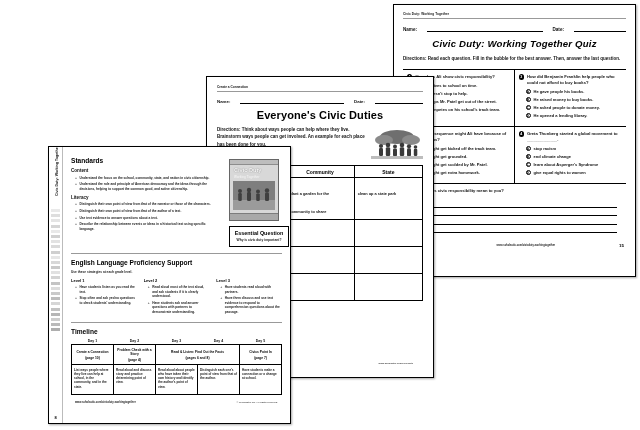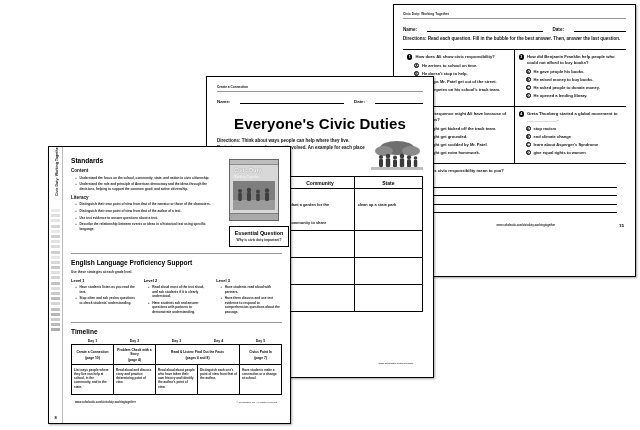--- a/index.html
+++ b/index.html
@@ -68,22 +68,22 @@
   
   #duties-page { left: 206px; top: 76px; width: 228px; height: 302px; }
   .d-inner { position:absolute; left:10px; top:8px; right:10px; bottom:6px; }
   .d-runhead {
     font-size:3.2px; font-weight:bold; border-bottom:.5px solid #999;
     padding-bottom:2px; margin-bottom:6px; color:#111;
   }
   .d-namerow { display:flex; gap:10px; font-size:4.4px; font-weight:bold;
                color:#111; align-items:flex-end; margin-bottom:3px; }
   .d-namerow .fld { flex:1; border-bottom:.7px solid #000; height:6px; }
-  .d-title { text-align:center; font-size:15px; font-weight:bold; color:#000;
-             margin:11px 0 5px 0; letter-spacing:.1px; }
+  .d-title { text-align:center; font-size:11px; font-weight:bold; color:#000;
+             margin:5px 0 5px 0; letter-spacing:.1px; }
   .d-body { display:flex; gap:5px; align-items:flex-start; }
   .d-dirs { font-size:4.5px; font-weight:bold; line-height:1.62; color:#111; flex:1; }
   .d-art { flex:0 0 auto; width:52px; height:31px; position:relative; margin-top:2px; }
   .d-art svg { display:block; }
   .d-table { width:100%; border-collapse:collapse; margin-top:6px; table-layout:fixed; }
   .d-table th, .d-table td { border:.7px solid #000; }
   .d-table th { font-size:5px; font-weight:bold; text-align:center; padding:2.5px 2px;
                 color:#000; background:#fff; }
   .d-table td { height:27px; vertical-align:top; padding:2.5px 3px; }
   .d-ex { font-size:3.9px; font-weight:bold; line-height:1.4; color:#111; }
@@ -169,20 +169,21 @@
     <div class="q-inner">
       <div class="q-runhead">Civic Duty: Working Together</div>
 
       <div class="q-namerow">
         <span class="lbl">Name:</span>
         <span class="fld"></span>
         <span class="lbl">Date:</span>
         <span class="fld" style="max-width:52px"></span>
       </div>
 
+      <div class="q-title">Civic Duty: Working Together Quiz</div>
 
       <div class="q-dirs">
         <span class="dlabel">Directions:</span>
         <span>Read each question.  Fill in the bubble for the best answer.  Then, answer the last question.</span>
       </div>
 
       <div class="q-grid">
         <div class="q-cell left">
           <div class="q-head">
             <span class="q-num">1</span>

